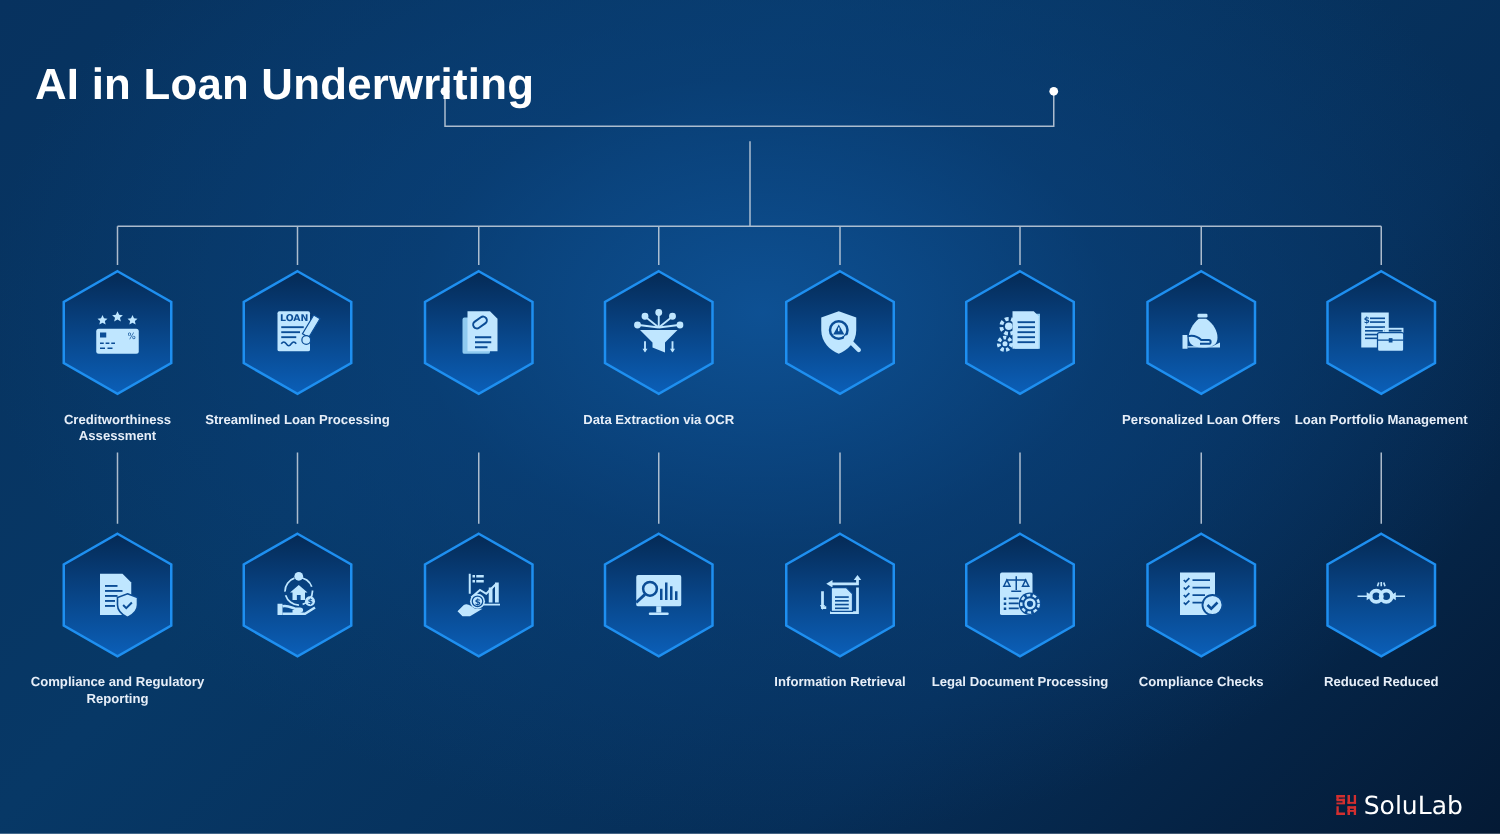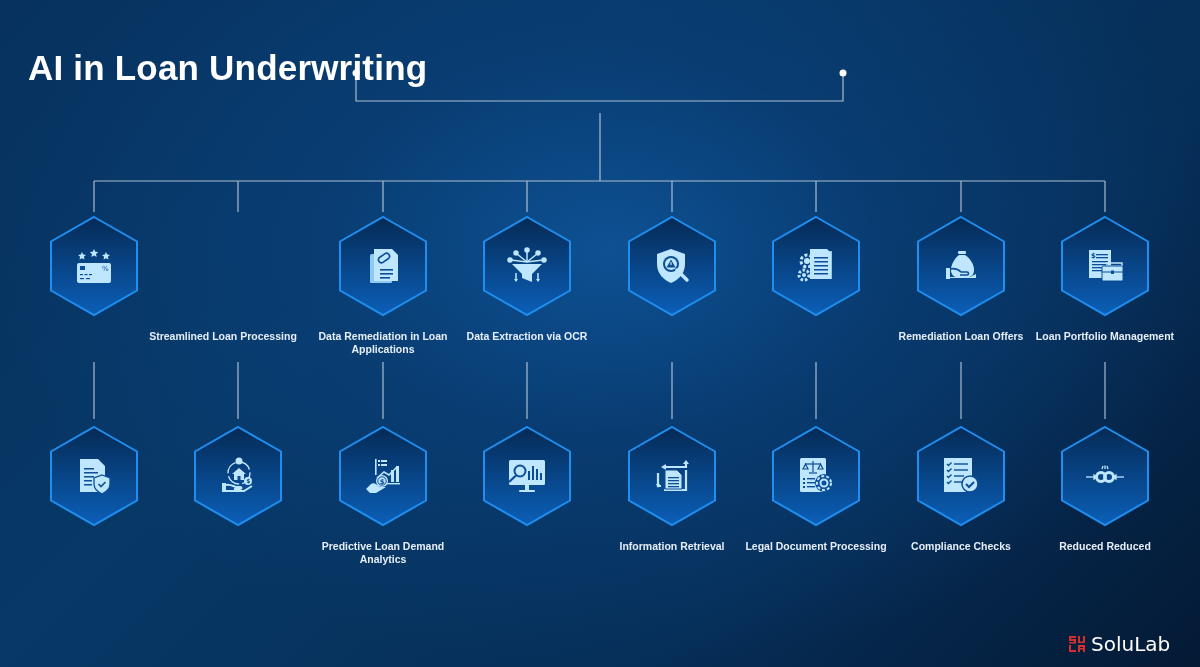--- a/index.html
+++ b/index.html
@@ -92,39 +92,56 @@
           <rect x="6" y="20" width="5" height="4"></rect>
           <rect x="6" y="28" width="3" height="1.2"></rect>
           <rect x="10.5" y="28" width="3" height="1.2"></rect>
           <rect x="15" y="28" width="3" height="1.2"></rect>
           <rect x="6" y="32" width="4" height="1.2"></rect>
           <rect x="12" y="32" width="4" height="1.2"></rect>
           <text x="28" y="25" font-size="7" font-family="DejaVu Sans, sans-serif" fill="#0b4d96">%</text>
         </g>
     </svg>
   </div>
-
-  <div class="label" style="left:148px;top:330px">Streamlined Loan Processing</div>
+  <div class="label" style="left:19px;top:330px">Creditworthiness Assessment</div>
+
+  <div class="hex" style="left:192px;top:215px">
+    <svg viewBox="0 0 92 102">
+        <polygon points="46,2 89,26.5 89,75.5 46,100 3,75.5 3,26.5" fill="url(#hexGrad)" stroke="#1e8ff0" stroke-width="2"></polygon>
+      </svg>
+    <svg class="icon" viewBox="0 0 40 40">
+      <rect x="4" y="3" width="26" height="32" rx="1.5" fill="#bfe6ff"></rect>
+      <text x="6" y="11" font-size="7.5" font-weight="bold" font-family="DejaVu Sans, sans-serif" fill="#0b4d96">LOAN</text>
+      <g fill="#0b4d96">
+          <rect x="7" y="15" width="18" height="1.5"></rect>
+          <rect x="7" y="19" width="15" height="1.5"></rect>
+          <rect x="7" y="23" width="12" height="1.5"></rect>
+          <path d="M7 29 q2-3 4 0 t4 0 t4 0" stroke="#0b4d96" stroke-width="1.2" fill="none"></path>
+        </g>
+      <path d="M33 6 l5 3 -9 15 -5 -3z" fill="#bfe6ff" stroke="#0b4d96" stroke-width="1"></path>
+      <circle cx="27" cy="26" r="3.5" fill="#bfe6ff" stroke="#0b4d96" stroke-width="1"></circle>
+    </svg>
+  </div>
+  <div class="label" style="left:163px;top:330px">Streamlined Loan Processing</div>
 
   <div class="hex" style="left:337px;top:215px">
     <svg viewBox="0 0 92 102">
         <polygon points="46,2 89,26.5 89,75.5 46,100 3,75.5 3,26.5" fill="url(#hexGrad)" stroke="#1e8ff0" stroke-width="2"></polygon>
       </svg>
     <svg class="icon" viewBox="0 0 40 40">
       <rect x="7" y="8" width="22" height="29" rx="1.5" fill="#8fcaf0"></rect>
       <path d="M11 3 h18 l6 6 v26 h-24z" fill="#bfe6ff"></path>
       <g fill="#0b4d96">
           <rect x="17" y="23" width="13" height="1.6"></rect>
           <rect x="17" y="27" width="13" height="1.6"></rect>
           <rect x="17" y="31" width="10" height="1.6"></rect>
         </g>
       <rect x="15" y="9" width="12" height="6" rx="3" transform="rotate(-35 21 12)" fill="none" stroke="#0b4d96" stroke-width="1.6"></rect>
     </svg>
   </div>
-  <div class="label" style="left:308px;top:330px">Data Remediation in Loan Applications</div>
 
   <div class="hex" style="left:481px;top:215px">
     <svg viewBox="0 0 92 102">
         <polygon points="46,2 89,26.5 89,75.5 46,100 3,75.5 3,26.5" fill="url(#hexGrad)" stroke="#1e8ff0" stroke-width="2"></polygon>
       </svg>
     <svg class="icon" viewBox="0 0 40 40">
       <g stroke="#bfe6ff" stroke-width="1.5" fill="#bfe6ff">
         <line x1="20" y1="16" x2="20" y2="5"></line>
           <circle cx="20" cy="4" r="2"></circle>
         <line x1="20" y1="16" x2="10" y2="8"></line>
@@ -189,21 +206,21 @@
         <polygon points="46,2 89,26.5 89,75.5 46,100 3,75.5 3,26.5" fill="url(#hexGrad)" stroke="#1e8ff0" stroke-width="2"></polygon>
       </svg>
     <svg class="icon" viewBox="0 0 40 40">
       <rect x="17" y="5" width="8" height="3" rx="1" fill="#bfe6ff"></rect>
       <path d="M18 9 h6 c6 4 9 10 9 15 c0 6 -4 8 -12 8 c-8 0 -11 -3 -11 -8 c0 -5 3 -11 8 -15z" fill="#bfe6ff"></path>
       <rect x="5" y="22" width="4" height="11" fill="#bfe6ff"></rect>
       <path d="M9 23 c4 -1 8 0 11 3 h6 c2 0 2 3 0 3 h-7" fill="none" stroke="#0b4d96" stroke-width="1.6"></path>
       <path d="M9 31 h20 l6 -3 v4 h-26z" fill="#bfe6ff"></path>
     </svg>
   </div>
-  <div class="label" style="left:886px;top:330px">Remediation Loan Offers</div>
+  <div class="label" style="left:886px;top:330px">Personalized Loan Offers</div>
 
   <div class="hex" style="left:1059px;top:215px">
     <svg viewBox="0 0 92 102">
         <polygon points="46,2 89,26.5 89,75.5 46,100 3,75.5 3,26.5" fill="url(#hexGrad)" stroke="#1e8ff0" stroke-width="2"></polygon>
       </svg>
     <svg class="icon" viewBox="0 0 40 40">
       <rect x="4" y="4" width="22" height="28" fill="#bfe6ff"></rect>
       <text x="6" y="12" font-size="7" font-weight="bold" font-family="DejaVu Sans, sans-serif" fill="#0b4d96">$</text>
       <g fill="#0b4d96">
           <rect x="11" y="8" width="12" height="1.3"></rect>
@@ -231,20 +248,21 @@
           <rect x="10" y="12" width="10" height="1.5"></rect>
           <rect x="10" y="16" width="14" height="1.5"></rect>
           <rect x="10" y="20" width="10" height="1.5"></rect>
           <rect x="10" y="24" width="8" height="1.5"></rect>
           <rect x="10" y="28" width="8" height="1.5"></rect>
         </g>
       <path d="M28 19 l8 3 v6 c0 5 -4 8 -8 10 c-4 -2 -8 -5 -8 -10 v-6z" fill="#bfe6ff" stroke="#0b4d96" stroke-width="1.3"></path>
       <path d="M24.5 28 l2.5 2.5 4.5 -4.5" fill="none" stroke="#0b4d96" stroke-width="1.6"></path>
     </svg>
   </div>
+  <div class="label" style="left:19px;top:540px">Compliance and Regulatory Reporting</div>
 
   <div class="hex" style="left:192px;top:425px">
     <svg viewBox="0 0 92 102">
         <polygon points="46,2 89,26.5 89,75.5 46,100 3,75.5 3,26.5" fill="url(#hexGrad)" stroke="#1e8ff0" stroke-width="2"></polygon>
       </svg>
     <svg class="icon" viewBox="0 0 40 40">
       <circle cx="21" cy="17" r="11" fill="none" stroke="#bfe6ff" stroke-width="1.4" stroke-dasharray="14 3"></circle>
       <circle cx="21" cy="5" r="3.5" fill="#bfe6ff"></circle>
       <path d="M14 18 l7 -6 7 6 h-2 v6 h-10 v-6z" fill="#bfe6ff"></path>
       <rect x="19.5" y="20" width="3" height="4" fill="#0b4d96"></rect>
@@ -270,21 +288,20 @@
           <rect x="33" y="10" width="3" height="16"></rect>
           <rect x="23" y="27" width="14" height="1.4"></rect>
         </g>
       <path d="M14 22 l7 -6 5 3 8 -8" fill="none" stroke="#bfe6ff" stroke-width="1.6"></path>
       <circle cx="19" cy="25" r="6" fill="#bfe6ff"></circle>
         <circle cx="19" cy="25" r="4.2" fill="none" stroke="#0b4d96" stroke-width="1"></circle>
       <text x="16.8" y="28" font-size="7" font-weight="bold" font-family="DejaVu Sans, sans-serif" fill="#0b4d96">$</text>
       <path d="M3 33 l5 -5 c3 -2 6 1 9 3 h6 l-10 6 h-6z" fill="#bfe6ff"></path>
     </svg>
   </div>
-  <div class="label" style="left:308px;top:540px">Predictive Loan Demand Analytics</div>
 
   <div class="hex" style="left:481px;top:425px">
     <svg viewBox="0 0 92 102">
         <polygon points="46,2 89,26.5 89,75.5 46,100 3,75.5 3,26.5" fill="url(#hexGrad)" stroke="#1e8ff0" stroke-width="2"></polygon>
       </svg>
     <svg class="icon" viewBox="0 0 40 40">
       <rect x="2" y="4" width="36" height="25" rx="1.5" fill="#bfe6ff"></rect>
       <rect x="18" y="29" width="4" height="5" fill="#bfe6ff"></rect>
         <rect x="12" y="34" width="16" height="2" rx="1" fill="#bfe6ff"></rect>
       <circle cx="13" cy="15" r="5.5" fill="none" stroke="#0b4d96" stroke-width="2"></circle>

